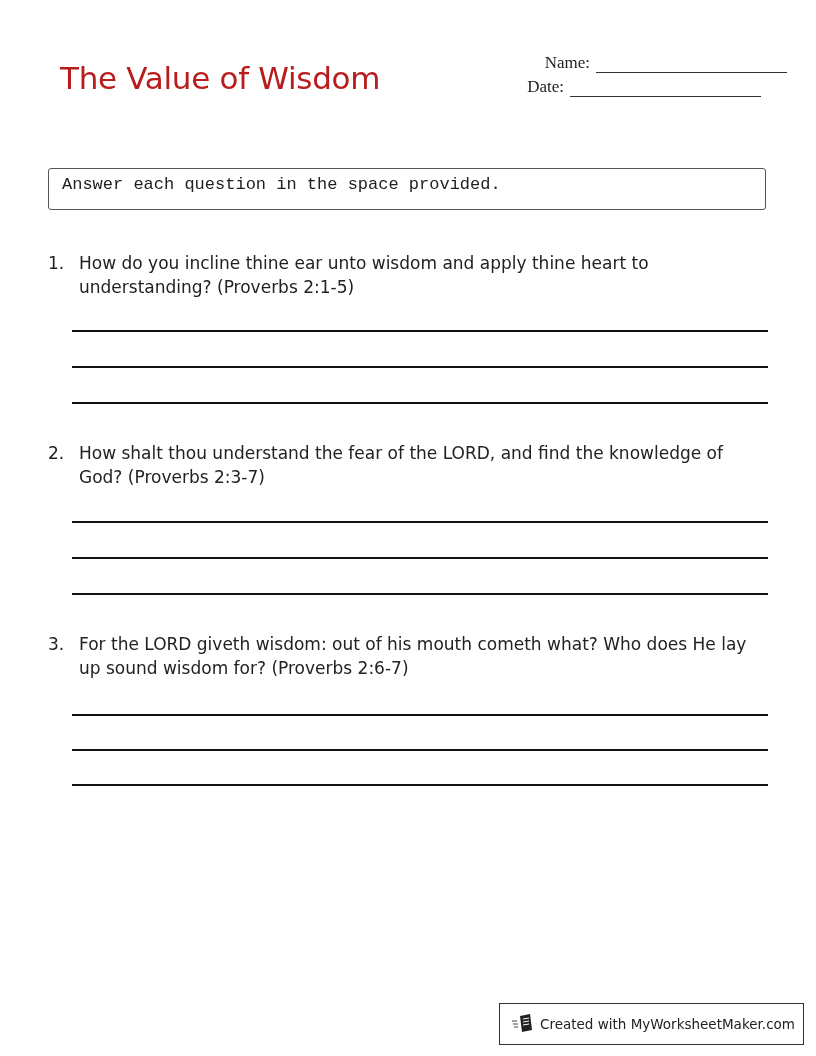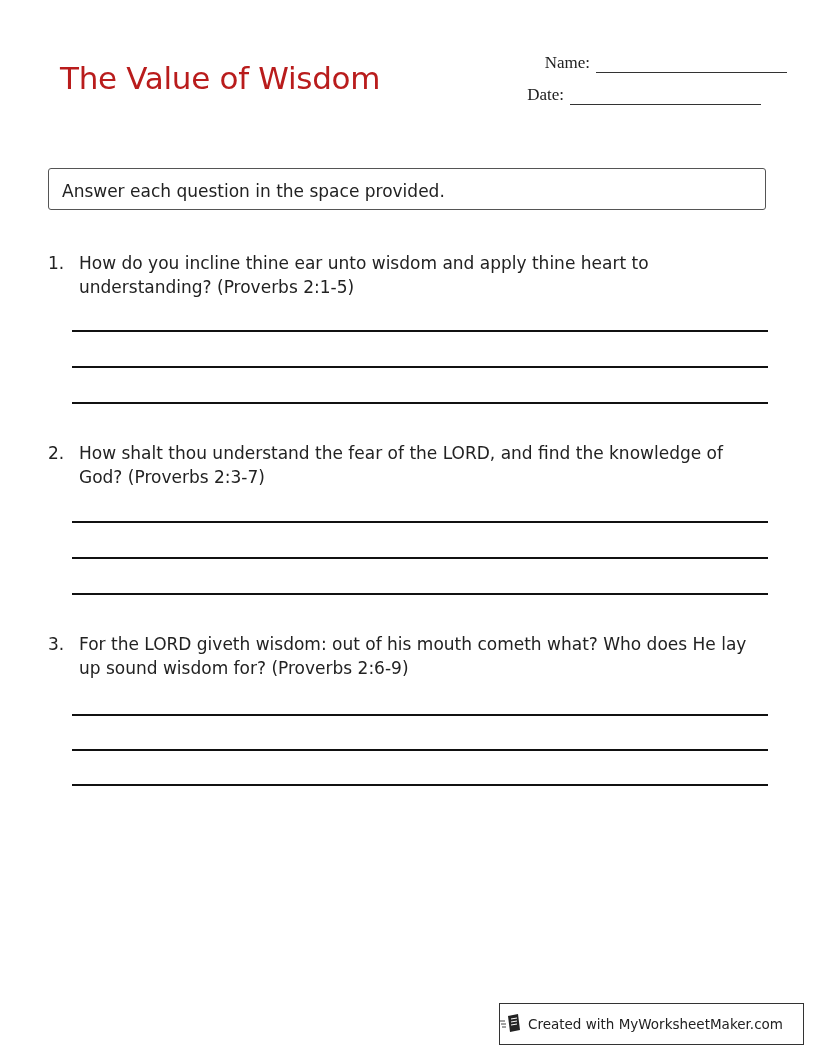--- a/index.html
+++ b/index.html
@@ -1,39 +1,39 @@
 <!DOCTYPE html>
 <html><head>
   <meta charset="utf-8">
   <style>
     html, body { margin: 0; padding: 0; background: #ffffff; }
     body { width: 816px; height: 1056px; position: relative; overflow: hidden; color: #222; font-family: "DejaVu Sans", sans-serif; }
     .title { position: absolute; left: 48px; top: 48px; font-size: 31px; font-weight: normal; color: #b91c1c; margin: 12px; letter-spacing: -0.3px; }
     .field-row { position: absolute; display: flex; align-items: flex-end; }
     .field-label { font-family: "Liberation Serif", serif; font-size: 17px; color: #222; text-align: right; width: 60px; }
     .field-line { width: 191px; border-bottom: 1.3px solid #333; margin-left: 6px; height: 20px; }
-    .instructions { position: absolute; left: 48px; top: 168px; width: 718px; height: 42px; border: 1.3px solid #555; border-radius: 3px; box-sizing: border-box; padding: 12px 13px; font-size: 17px; color: #222; }
+    .instructions { position: absolute; left: 48px; top: 168px; width: 718px; height: 42px; border: 1.3px solid #555; border-radius: 3px; box-sizing: border-box; padding: 6px 13px; font-size: 17px; color: #222; font-family: Liberation Mono, monospace; }
     .question { position: absolute; left: 48px; width: 720px; }
     .q-text { display: flex; font-size: 17px; line-height: 24px; color: #222; }
     .q-num { width: 31px; flex: none; }
     .q-body { flex: 1; }
     .answer-line { position: absolute; left: 24px; width: 696px; border-top: 2px solid #111; }
-    .footer { position: absolute; left: 499px; top: 1003px; width: 305px; height: 42px; border: 1.3px solid #333; box-sizing: border-box; display: flex; align-items: center; font-size: 13.5px; color: #222; }
+    .footer { position: absolute; left: 499px; top: 1003px; width: 305px; height: 42px; border: 1.3px solid #333; box-sizing: border-box; display: flex; align-items: center; padding-left: 12px; font-size: 13.5px; color: #222; }
     .footer svg { margin-right: 6px; }
   </style>
 </head>
 <body>
 
 <h1 class="title">The Value of Wisdom</h1>
 
 <div class="field-row" style="left:530px; top:52px;">
   <span class="field-label">Name:</span>
   <span class="field-line"></span>
 </div>
-<div class="field-row" style="left:504px; top:84px;align-items:center;">
+<div class="field-row" style="left:504px; top:76px;align-items:center;">
   <span class="field-label">Date:</span>
   <span class="field-line"></span>
 </div>
 
 <div class="instructions">Answer each question in the space provided.</div>
 
 <div class="question" style="top:251px;">
   <div class="q-text">
     <span class="q-num">1.</span>
     <span class="q-body">How do you incline thine ear unto wisdom and apply thine heart to understanding? (Proverbs 2:1-5)</span>
@@ -49,21 +49,21 @@
     <span class="q-body">How shalt thou understand the fear of the LORD, and find the knowledge of God? (Proverbs 2:3-7)</span>
   </div>
   <div class="answer-line" style="top:80px;"></div>
   <div class="answer-line" style="top:116px;"></div>
   <div class="answer-line" style="top:152px;"></div>
 </div>
 
 <div class="question" style="top:632px;">
   <div class="q-text">
     <span class="q-num">3.</span>
-    <span class="q-body">For the LORD giveth wisdom: out of his mouth cometh what? Who does He lay up sound wisdom for? (Proverbs 2:6-9)</span>
+    <span class="q-body">For the LORD giveth wisdom: out of his mouth cometh what? Who does He lay up sound wisdom for? (Proverbs 2:6-7)</span>
   </div>
   <div class="answer-line" style="top:82px;"></div>
   <div class="answer-line" style="top:117px;"></div>
   <div class="answer-line" style="top:152px;"></div>
 </div>
 
 <div class="footer">
   <span>
     <svg width="22" height="20" viewBox="0 0 22 20">
       <line x1="0" y1="8" x2="5" y2="8" stroke="#444" stroke-width="1"></line>

